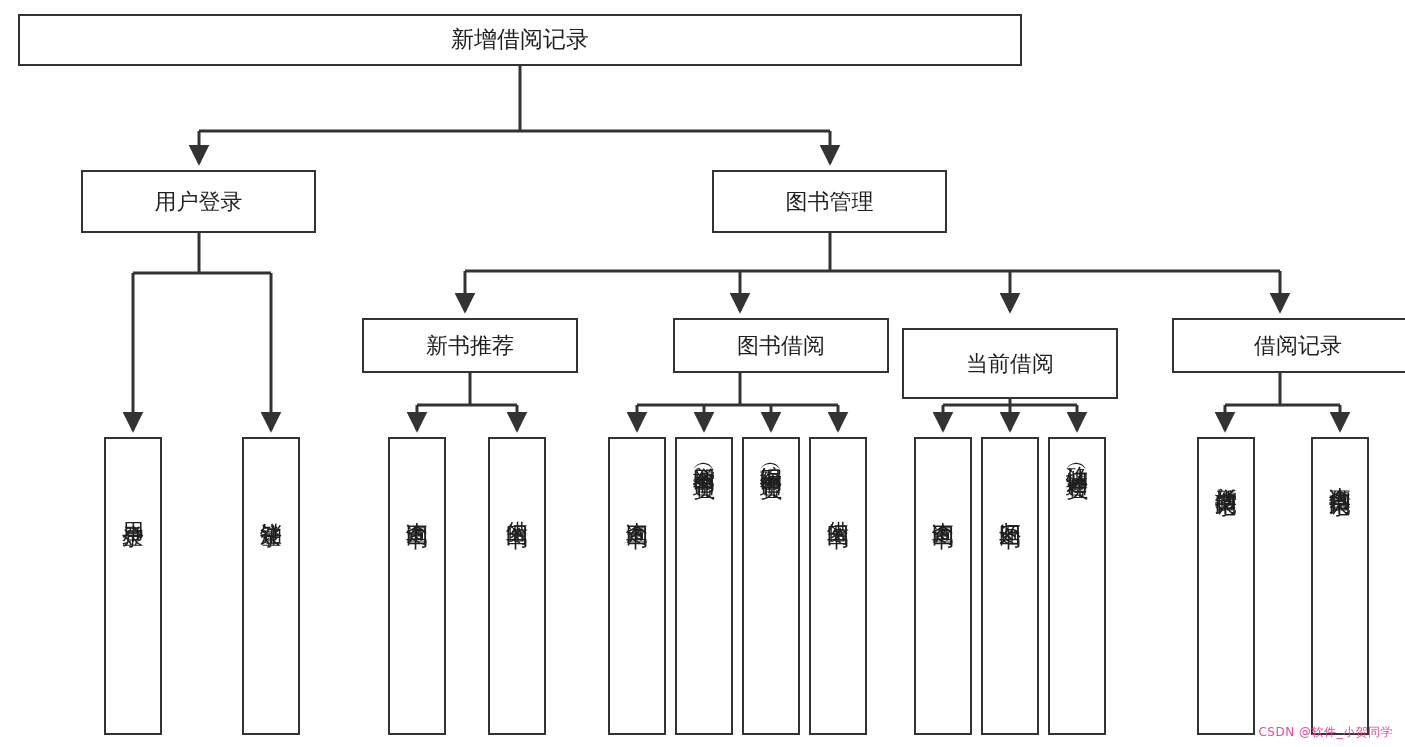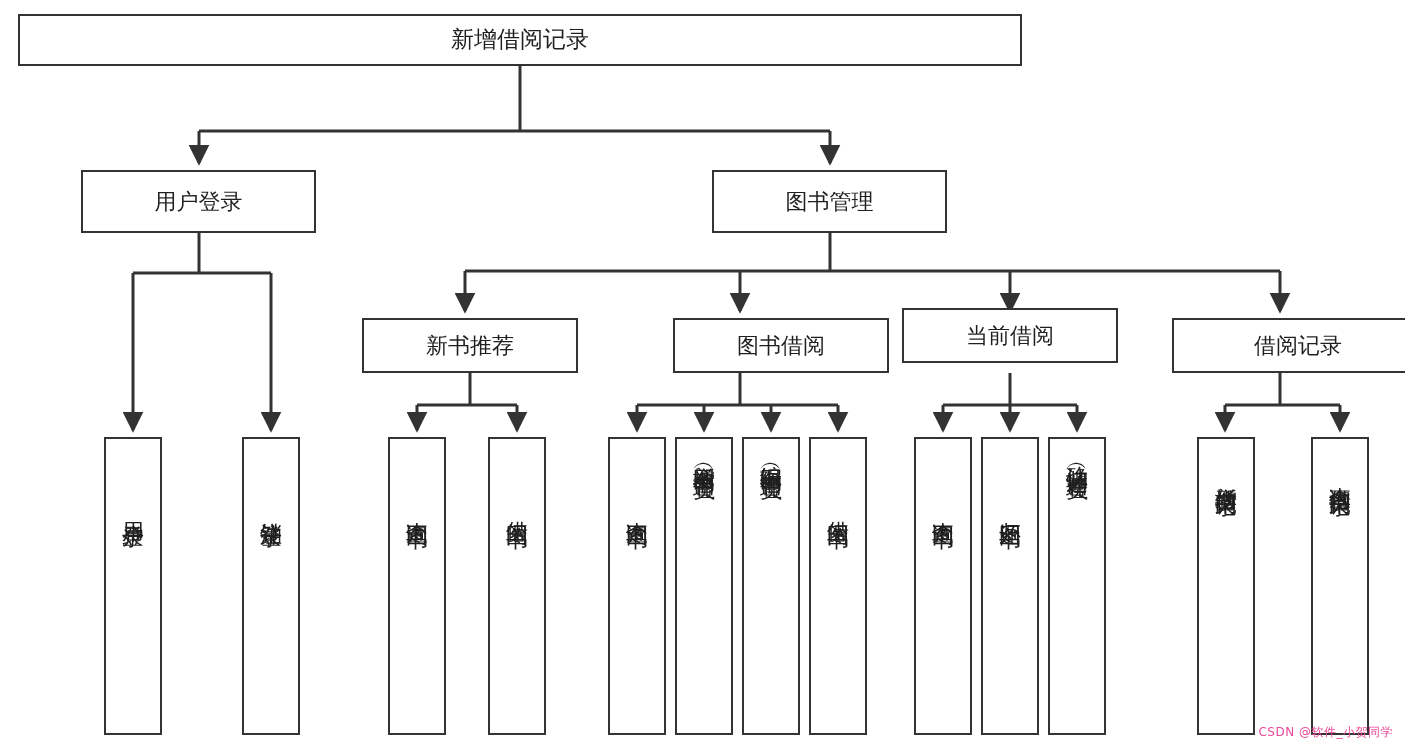--- a/index.html
+++ b/index.html
@@ -145,21 +145,21 @@
   <div class="node node-level3" style="left:362px; top:318px; width:216px; height:55px;">
     <span class="node-label">新书推荐</span>
   </div>
 
   <div class="node node-level2" style="left:712px; top:170px; width:235px; height:63px;">
     <span class="node-label">图书管理</span>
   </div>
   <div class="node node-level3" style="left:633px; top:318px; width:216px; height:55px;margin-left:40px;">
     <span class="node-label">图书借阅</span>
   </div>
-  <div class="node node-level3" style="left:902px; top:308px; width:216px; height:55px;">
+  <div class="node node-level3" style="left:902px; top:328px; width:216px; height:71px;">
     <span class="node-label">当前借阅</span>
   </div>
   <div class="node node-level3" style="left:1172px; top:318px; width:252px; height:55px;">
     <span class="node-label">借阅记录</span>
   </div>
 
   <div class="node node-leaf leaf-mid" style="left:104px; top:437px; width:58px; height:298px;">
     <span class="node-label">用户登录</span>
   </div>
   <div class="node node-leaf leaf-mid" style="left:242px; top:437px; width:58px; height:298px;">

